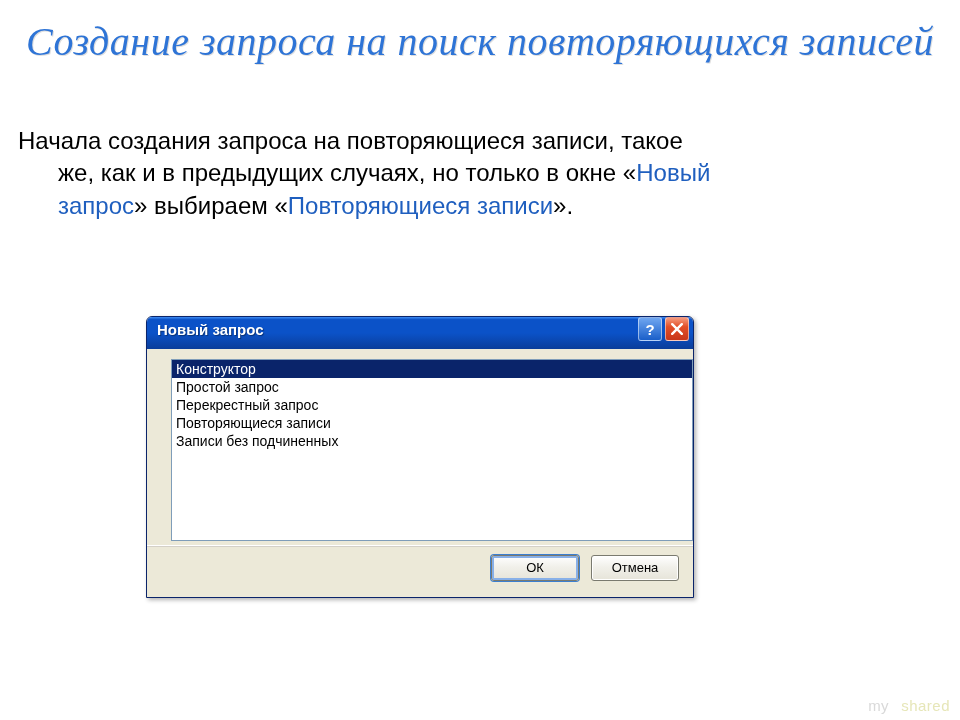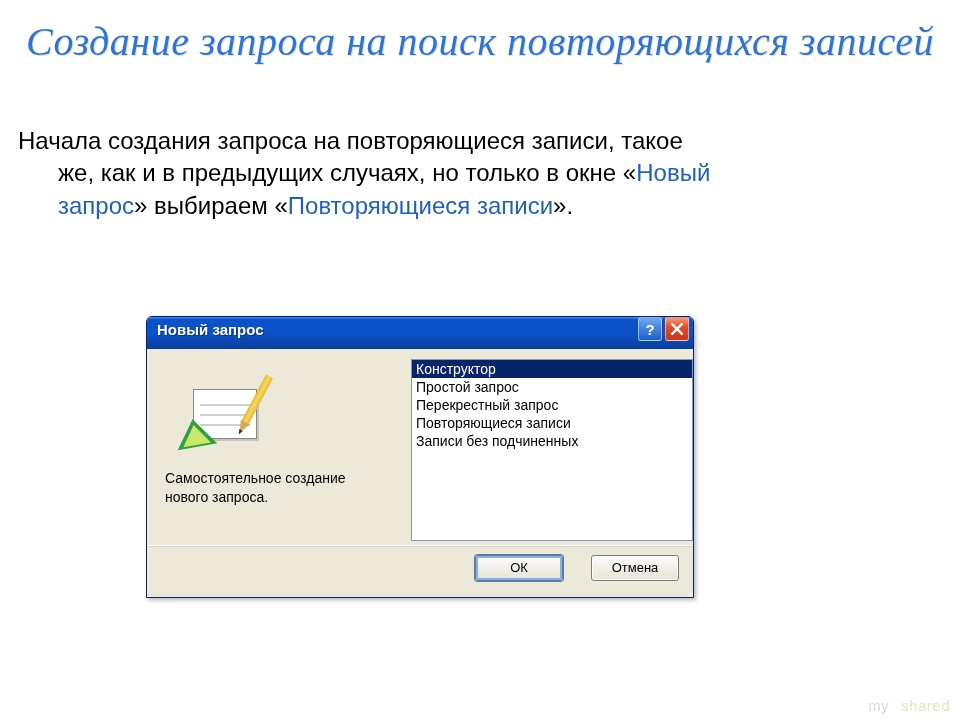--- a/index.html
+++ b/index.html
@@ -202,21 +202,20 @@
     min-width: 88px;
     height: 26px;
     background: linear-gradient(to bottom, #ffffff 0%, #f1f0ea 45%, #e6e4d9 100%);
     border: 1px solid #7a7a6f;
     border-radius: 3px;
     font-family: Tahoma, Arial, sans-serif;
     font-size: 13px;
     color: #000;
     cursor: pointer;
     box-shadow: 0 0 0 1px #fff inset;
-    margin-left: 16px;
   }
   .xp-button.default {
     box-shadow: 0 0 0 2px #88b0e8 inset, 0 0 0 1px #3c7fd0;
   }
   .watermark {
     position: absolute;
     right: 10px;
     bottom: 6px;
     font-size: 15px;
     font-family: Tahoma, Arial, sans-serif;
@@ -247,30 +246,20 @@
       <div class="titlebar-btn help-btn">
         <span>?</span>
       </div>
       <div class="titlebar-btn close-btn">
         <svg viewBox="0 0 10 10">
             <path d="M1 1 L9 9 M9 1 L1 9" stroke="#fff" stroke-width="2" stroke-linecap="round"></path>
           </svg>
       </div>
     </div>
     <div class="dialog-body">
-      <div class="left-pane">
-        <div class="wizard-icon">
-          <div class="sheet">
-              <div class="line3"></div>
-            </div>
-          <div class="triangle"></div>
-          <div class="pencil"></div>
-        </div>
-        <div class="desc">Самостоятельное создание нового запроса.</div>
-      </div>
       <div class="right-pane">
         <div class="listbox" id="listbox">
             <div class="option selected">Конструктор</div>
             <div class="option">Простой запрос</div>
             <div class="option">Перекрестный запрос</div>
             <div class="option">Повторяющиеся записи</div>
             <div class="option">Записи без подчиненных</div>
           </div>
       </div>
     </div>

